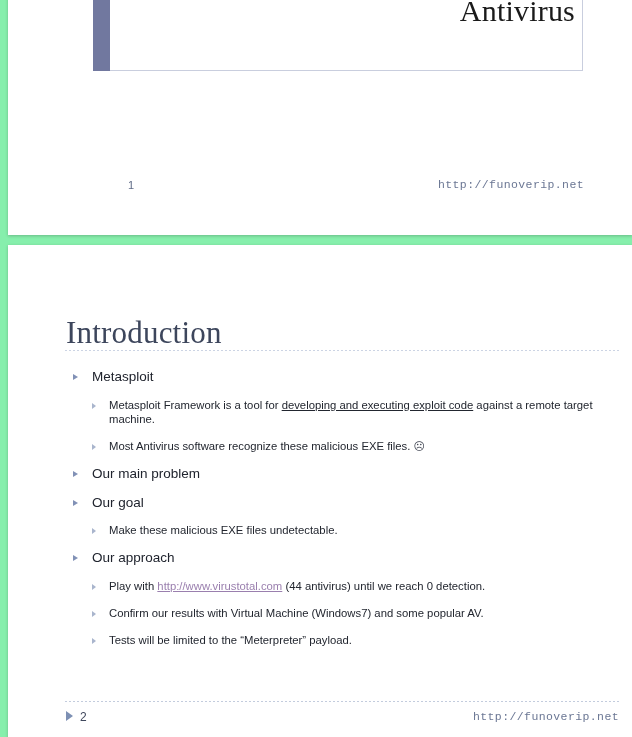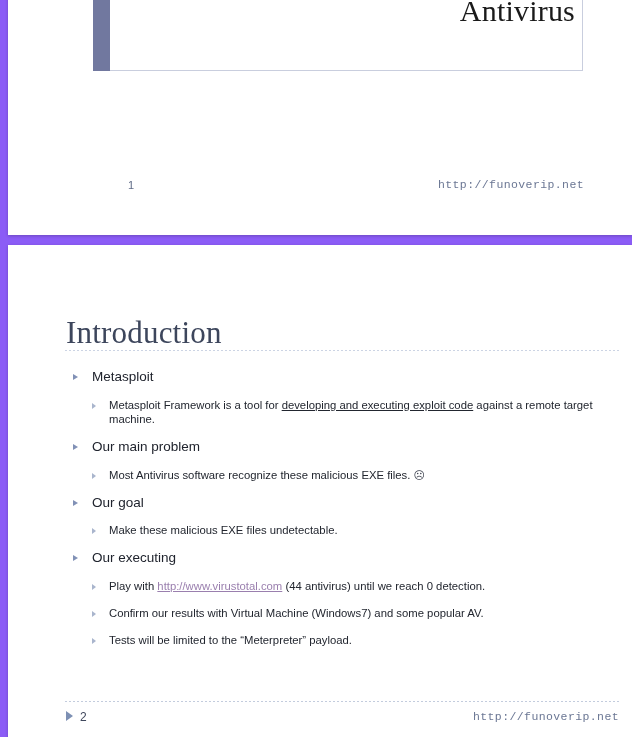--- a/index.html
+++ b/index.html
@@ -12,21 +12,21 @@
 
   body {
     background: #f2f2f0;
     font-family: "Liberation Sans", sans-serif;
   }
 
   .viewer {
     position: relative;
     width: 632px;
     height: 737px;
-    background: #8b5cf6;
+    background: #86efac;
   }
 
   
   .slide {
     position: absolute;
     left: 8px;
     width: 624px;
     background: #ffffff;
     box-shadow: 0 1px 3px rgba(0,0,0,0.22);
   }
@@ -282,39 +282,39 @@
 
     <div class="body-list" id="body-list">
         <div class="bullet lvl1">
           <span class="marker"></span>
           <div class="btext">Metasploit</div>
         </div>
         <div class="bullet lvl2">
           <span class="marker"></span>
           <div class="btext"><span>Metasploit Framework is a tool for </span><span class="ul-span">developing and executing exploit code</span><span> against a remote target machine.</span></div>
         </div>
+        <div class="bullet lvl2">
+          <span class="marker"></span>
+          <div class="btext"><span>Most Antivirus software recognize these malicious EXE files. </span><span class="frown">☹</span></div>
+        </div>
         <div class="bullet lvl1">
           <span class="marker"></span>
           <div class="btext">Our main problem</div>
         </div>
-        <div class="bullet lvl2">
-          <span class="marker"></span>
-          <div class="btext"><span>Most Antivirus software recognize these malicious EXE files. </span><span class="frown">☹</span></div>
-        </div>
         <div class="bullet lvl1">
           <span class="marker"></span>
           <div class="btext">Our goal</div>
         </div>
         <div class="bullet lvl2">
           <span class="marker"></span>
           <div class="btext"><span>Make these malicious EXE files undetectable.</span></div>
         </div>
         <div class="bullet lvl1">
           <span class="marker"></span>
-          <div class="btext">Our executing</div>
+          <div class="btext">Our approach</div>
         </div>
         <div class="bullet lvl2">
           <span class="marker"></span>
           <div class="btext"><span>Play with </span><span class="link">http://www.virustotal.com</span><span> (44 antivirus) until we reach </span><span class="bold-span">0 detection</span><span>.</span></div>
         </div>
         <div class="bullet lvl2">
           <span class="marker"></span>
           <div class="btext"><span>Confirm our results with Virtual Machine (Windows7) and some popular AV.</span></div>
         </div>
         <div class="bullet lvl2">

